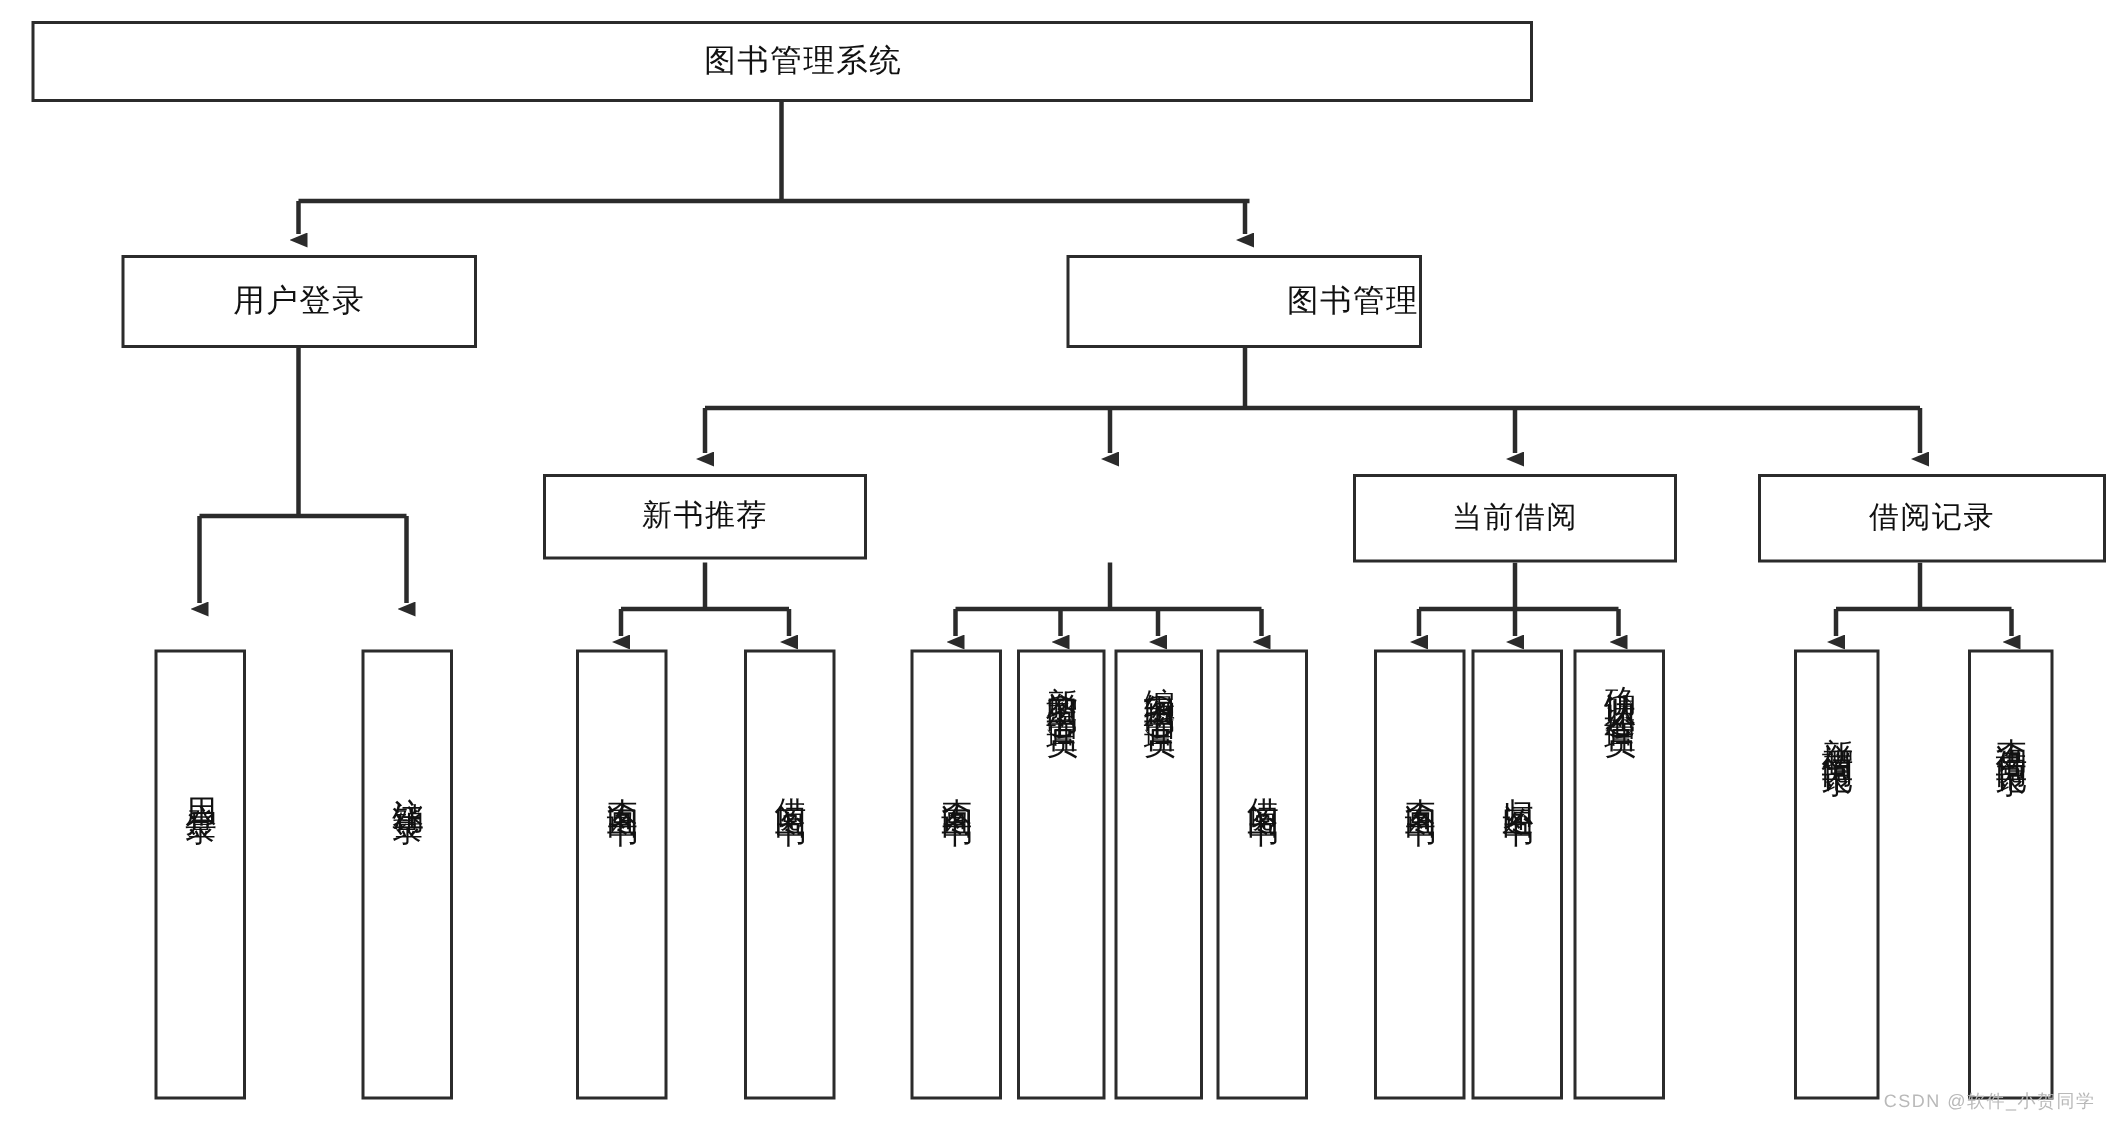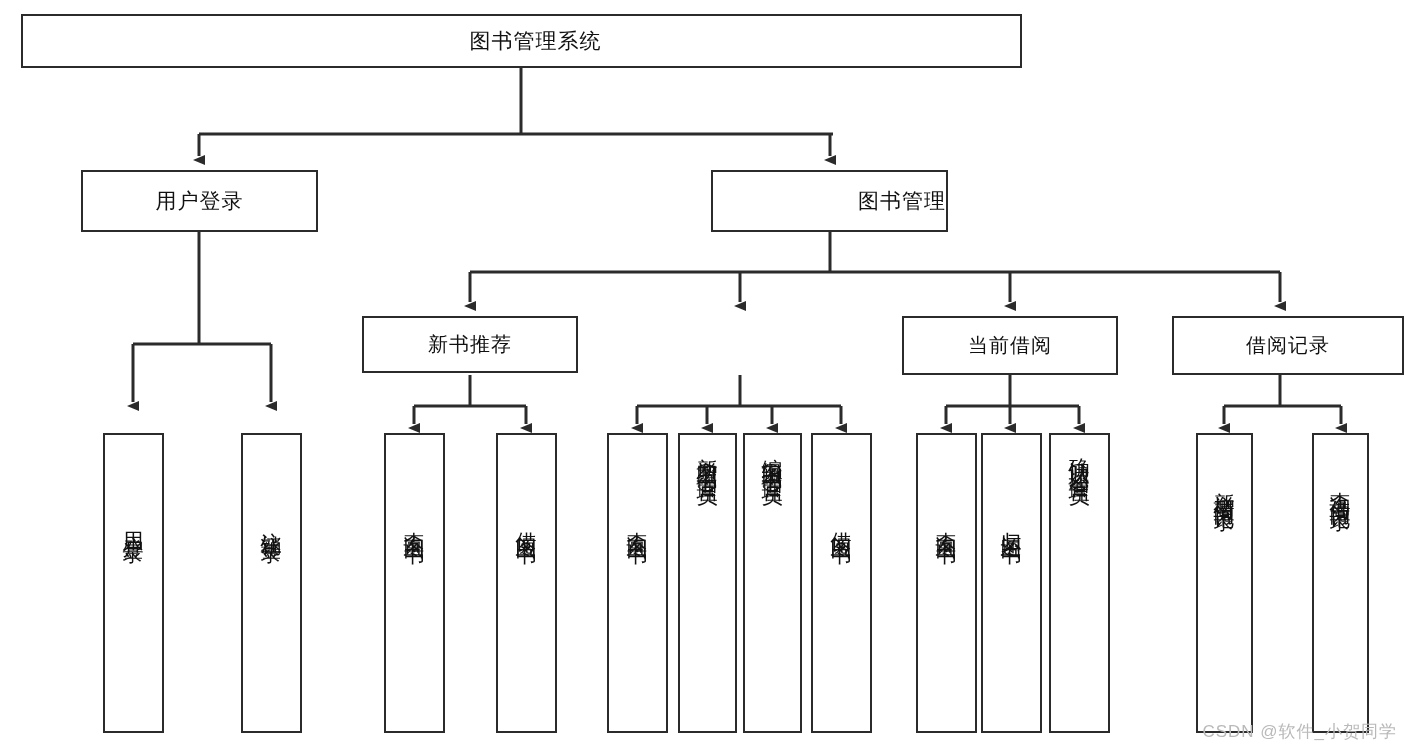--- a/index.html
+++ b/index.html
@@ -45,21 +45,21 @@
     font-size:21px;
     line-height:1.0;
     letter-spacing:4px;
     max-height:100%;
   }
   .node.leaf.mid .label{margin-top:0;}
   .watermark{
     position:absolute;
     right:8px;
     bottom:4px;
-    font-size:17px;
+    font-size:12px;
     color:#b9b9b9;
     letter-spacing:1px;
     z-index:9;
     white-space:nowrap;
     font-family:"Liberation Sans","DejaVu Sans",sans-serif;
   }
   svg#edges{position:absolute;left:0;top:0;width:1405px;height:747px;z-index:1;}
 </style>
 </head>
 <body>

